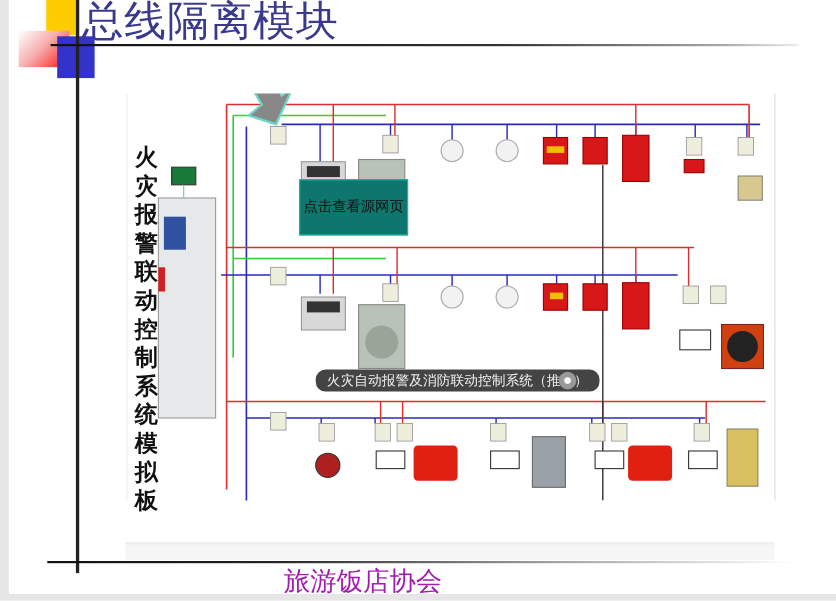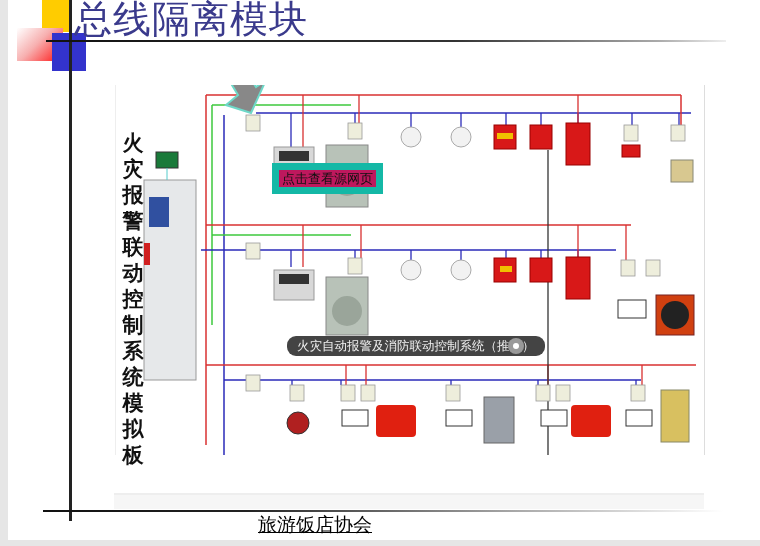--- a/index.html
+++ b/index.html
@@ -5,27 +5,27 @@
   html,body{margin:0;padding:0;}
   body{width:760px;height:546px;background:#e6e6e6;position:relative;overflow:hidden;font-family:"DejaVu Sans",sans-serif;}
   .slide{position:absolute;left:8px;top:0;width:752px;height:540px;background:#fff;}
   .deco-yellow{position:absolute;left:42px;top:0;width:30px;height:32px;background:#ffcc00;}
   .deco-red{position:absolute;left:17px;top:28px;width:46px;height:33px;background:linear-gradient(135deg,#fff 0%,#f7b0b0 45%,#ff1010 100%);}
   .deco-blue{position:absolute;left:52px;top:33px;width:34px;height:38px;background:#3333cc;}
   .vline{position:absolute;left:69px;top:0;width:3px;height:521px;background:#222;}
   .hline-top{position:absolute;left:46px;top:40px;width:680px;height:2px;background:linear-gradient(90deg,#111 0%,#333 60%,#aaa 90%,#eee 100%);}
   .hline-bot{position:absolute;left:43px;top:510px;width:680px;height:2px;background:linear-gradient(90deg,#111 0%,#222 30%,#aaa 70%,#fff 100%);}
   .title{position:absolute;left:74px;top:-6px;font-family:"DejaVu Serif",serif;font-size:38px;color:#3a3a8c;letter-spacing:1px;white-space:nowrap;}
-  .footer{position:absolute;left:258px;top:512px;font-family:"DejaVu Serif",serif;font-size:19px;color:#000000;text-decoration:underline;}
+  .footer{position:absolute;left:258px;top:512px;font-family:"DejaVu Serif",serif;font-size:24px;color:#a21caf;}
   .strip{position:absolute;left:114px;top:493px;width:590px;height:14px;background:#f6f6f6;border-top:2px solid #eee;}
   .diagram{position:absolute;left:115px;top:85px;width:588px;height:370px;background:#fff;border-right:1px solid #ddd;border-left:1px solid #eee;}
   .vtitle{position:absolute;left:120px;top:130px;width:26px;font-family:"DejaVu Sans",sans-serif;font-weight:bold;font-size:21px;line-height:26px;color:#111;text-align:center;}
   .vtitle span{display:block;}
   svg{position:absolute;left:0;top:0;}
-  .tip{position:absolute;left:272px;top:163px;background:#be185d;border:7px solid #14b8a6;font-size:13px;padding:0 3px;color:#111;line-height:17px;}
+  .tip{position:absolute;left:272px;top:163px;background:#0f766e;border:1px solid #14b8a6;font-size:13px;padding:16px 3px;color:#111;line-height:17px;}
   .cap{position:absolute;left:287px;top:336px;background:#444;color:#f0f0f0;border-radius:9px;font-size:12.5px;padding:2px 10px;line-height:16px;white-space:nowrap;}
   .play{position:absolute;left:508px;top:338px;width:16px;height:16px;border-radius:50%;background:#999;}
   .play::after{content:"";position:absolute;left:5px;top:5px;width:6px;height:6px;border-radius:50%;background:#fff;border:0;}
 </style>
 </head>
 <body>
 
 <div class="slide"></div>
 <div class="deco-yellow"></div>
 <div class="deco-red"></div>

